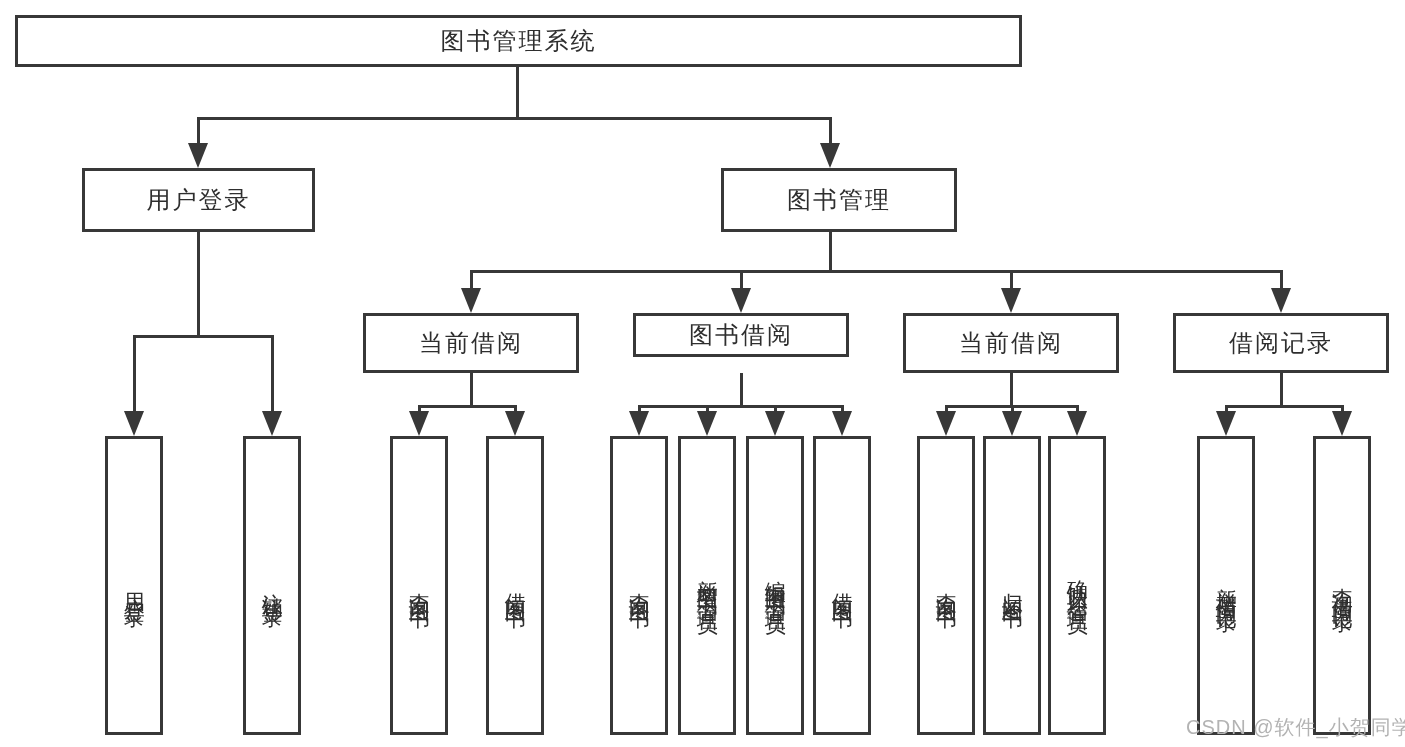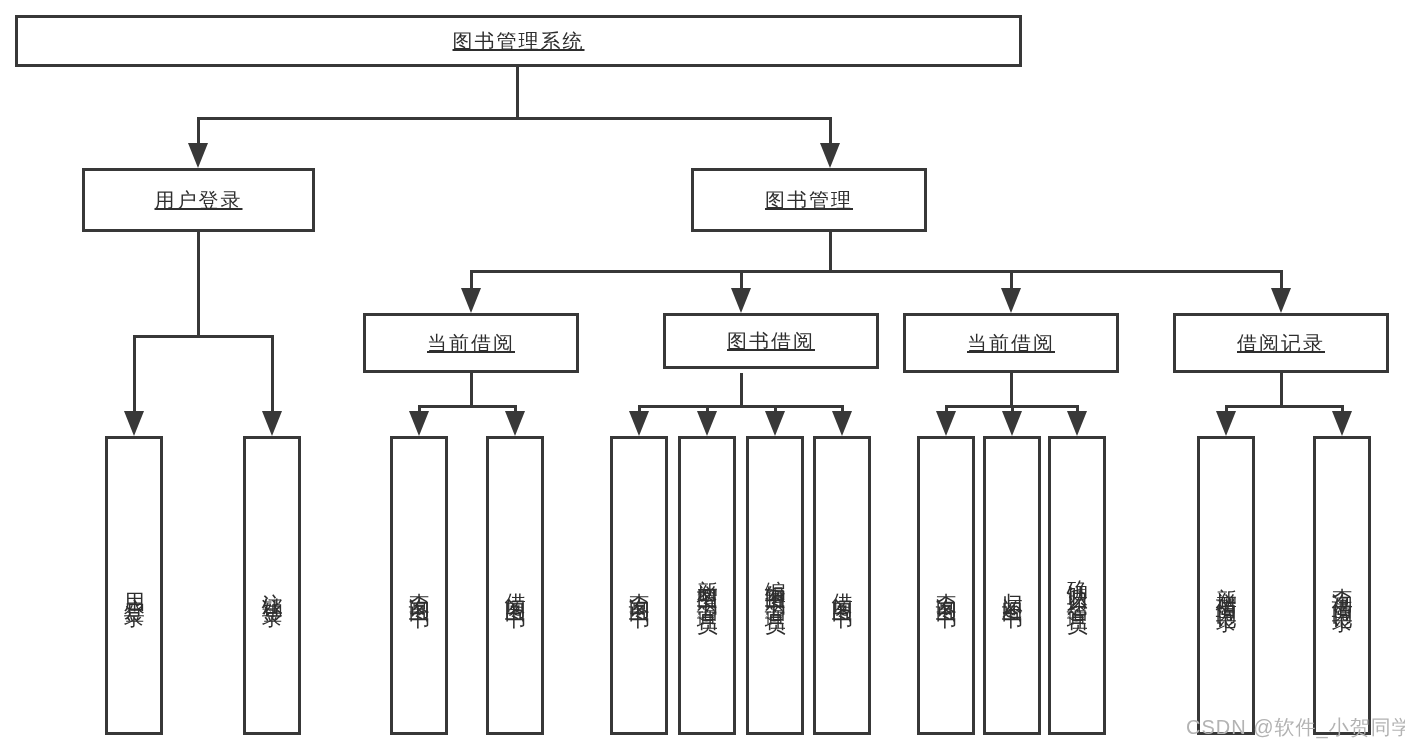--- a/index.html
+++ b/index.html
@@ -22,21 +22,21 @@
     position:absolute;width:0;height:0;
     border-left:10px solid transparent;
     border-right:10px solid transparent;
     border-top:25px solid var(--line);
   }
   .node{
     position:absolute;z-index:2;box-sizing:border-box;
     background:var(--box-bg);border:3px solid var(--line);
     display:flex;align-items:center;justify-content:center;
   }
-  .hlabel{font-size:20px;letter-spacing:2px;white-space:nowrap;text-decoration:underline;}
+  .hlabel{font-size:24px;letter-spacing:2px;white-space:nowrap;}
   .leaf{padding:6px 0;}
   .vtext{
     writing-mode:vertical-rl;text-orientation:mixed;
     font-size:21px;letter-spacing:5px;line-height:1.25;white-space:nowrap;
   }
   .watermark{
     position:absolute;z-index:3;left:1186px;top:714px;
     font-size:20px;letter-spacing:1px;color:var(--wm);white-space:nowrap;
   }
 </style>
@@ -100,28 +100,28 @@
       <div class="arrow" style="left: 1332px; top: 411px;"></div>
     </div>
 
   <div class="node" style="left:15px;top:15px;width:1007px;height:52px">
     <span class="hlabel">图书管理系统</span>
   </div>
 
   <div class="node" style="left:82px;top:168px;width:233px;height:64px">
     <span class="hlabel">用户登录</span>
   </div>
-  <div class="node" style="left:691px;top:168px;width:236px;height:64px">
+  <div class="node" style="left:721px;top:168px;width:236px;height:64px">
     <span class="hlabel">图书管理</span>
   </div>
 
   <div class="node" style="left:363px;top:313px;width:216px;height:60px">
     <span class="hlabel">当前借阅</span>
   </div>
-  <div class="node" style="left:663px;top:313px;width:216px;height:56px">
+  <div class="node" style="left:633px;top:313px;width:216px;height:44px">
     <span class="hlabel">图书借阅</span>
   </div>
   <div class="node" style="left:903px;top:313px;width:216px;height:60px">
     <span class="hlabel">当前借阅</span>
   </div>
   <div class="node" style="left:1173px;top:313px;width:216px;height:60px">
     <span class="hlabel">借阅记录</span>
   </div>
 
   <div class="node leaf" style="left:105px;top:436px;width:58px;height:299px">

